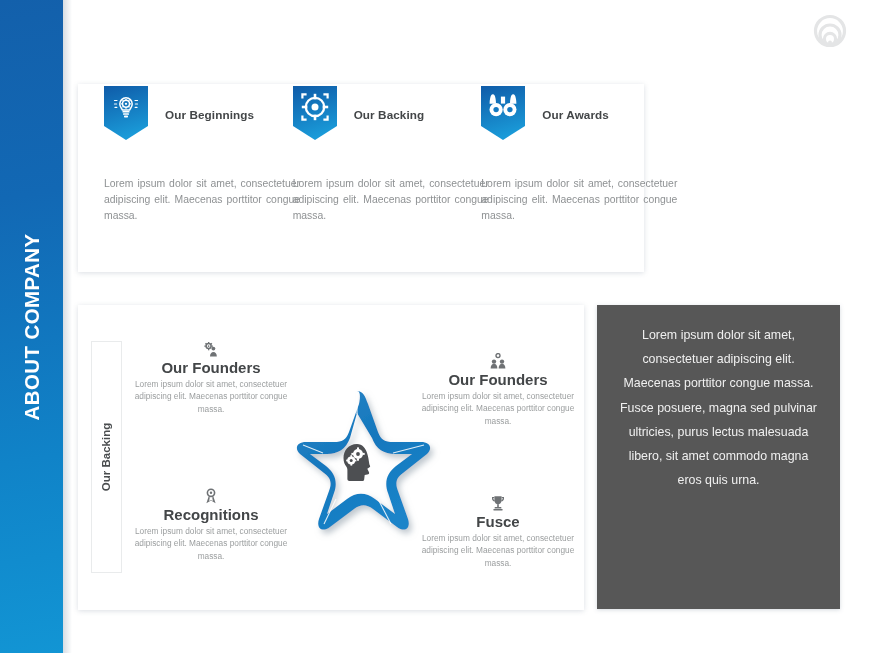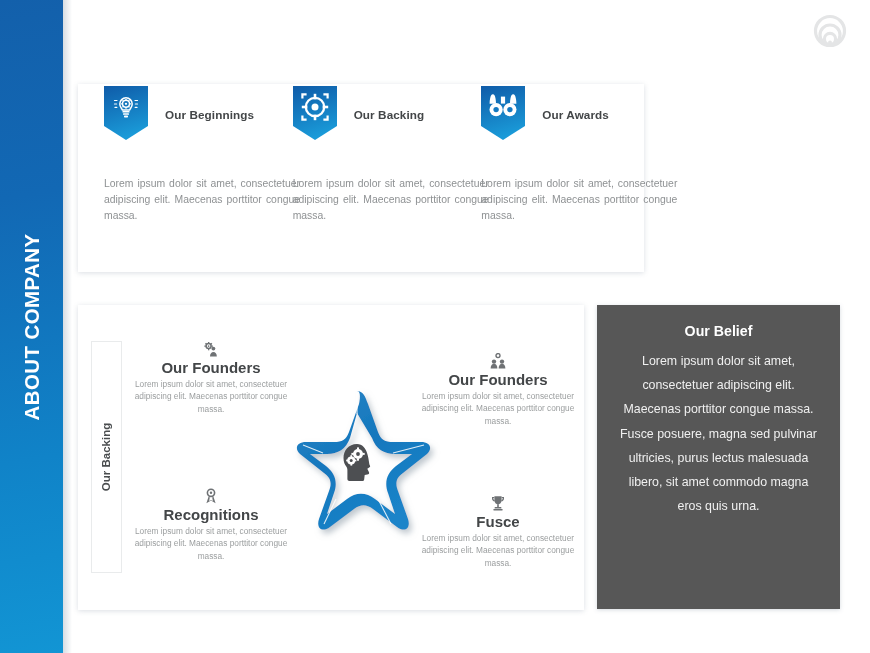--- a/index.html
+++ b/index.html
@@ -461,15 +461,14 @@
         </g>
       </svg>
     </div>
     <div class="sat-title">Fusce</div>
     <div class="sat-text">Lorem ipsum dolor sit amet, consectetuer adipiscing elit. Maecenas porttitor congue massa.</div>
   </div>
 
 </div>
 
 <div class="belief">
-  <div class="belief-title">Our Belief</div>
   <div class="belief-text">Lorem ipsum dolor sit amet, consectetuer adipiscing elit. Maecenas porttitor congue massa. Fusce posuere, magna sed pulvinar ultricies, purus lectus malesuada libero, sit amet commodo magna eros quis urna.</div>
 </div>
 
 </body></html>

